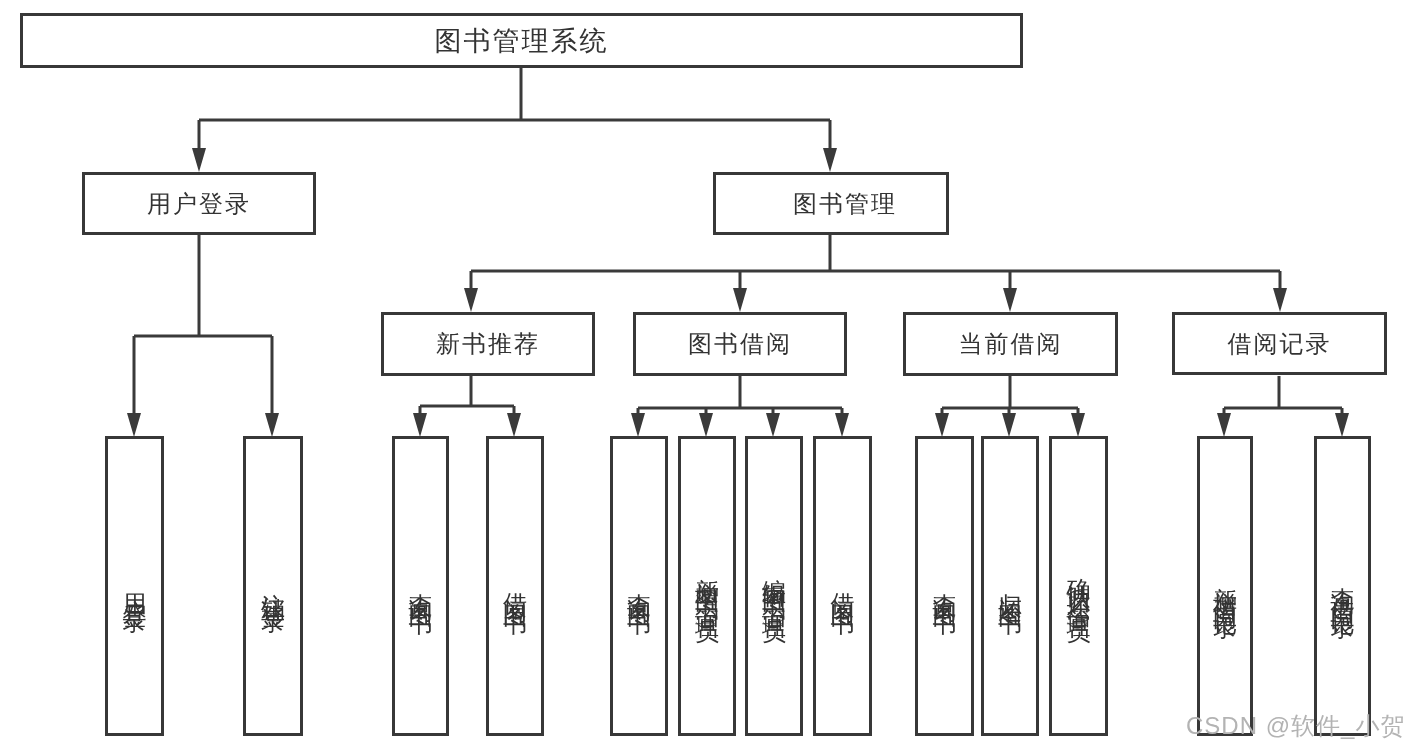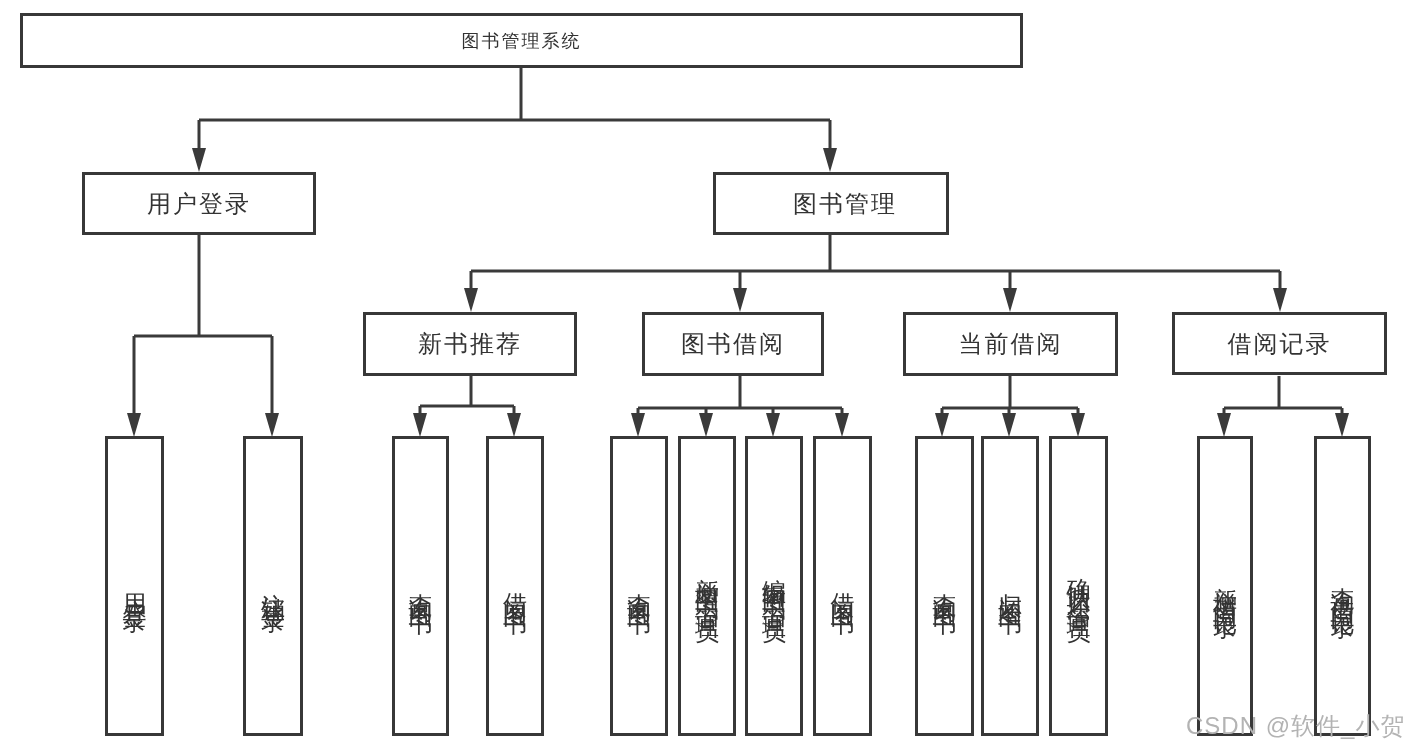--- a/index.html
+++ b/index.html
@@ -22,21 +22,21 @@
     position: absolute;
     box-sizing: border-box;
     background: #ffffff;
     border: 3px solid #383838;
     display: flex;
     align-items: center;
     justify-content: center;
     color: #333333;
   }
   .box.h { font-size: 24px; letter-spacing: 2px; }
-  .box.root { font-size: 18px; }
+  .box.root { font-size: 27px; }
   .box.v span {
     writing-mode: vertical-rl;
     text-orientation: mixed;
     font-size: 24px;
     letter-spacing: 6px;
     white-space: nowrap;
     color: #333333;
   }
   .watermark {
     position: absolute;
@@ -97,24 +97,24 @@
     <span>图书管理系统</span>
   </div>
 
   <div class="box h" style="left:82px; top:172px; width:234px; height:63px;">
     <span>用户登录</span>
   </div>
   <div class="box h" style="left:713px; top:172px; width:236px; height:63px;padding-left:28px;">
     <span>图书管理</span>
   </div>
 
-  <div class="box h" style="left:363px; top:312px; width:214px; height:64px;align-items:center;">
+  <div class="box h" style="left:381px; top:312px; width:214px; height:64px;align-items:center;">
     <span>新书推荐</span>
   </div>
-  <div class="box h" style="left:633px; top:312px; width:182px; height:64px;margin-left:9px;">
+  <div class="box h" style="left:633px; top:312px; width:214px; height:64px;">
     <span>图书借阅</span>
   </div>
   <div class="box h" style="left:903px; top:312px; width:215px; height:64px;">
     <span>当前借阅</span>
   </div>
   <div class="box h" style="left:1172px; top:312px; width:215px; height:63px;">
     <span>借阅记录</span>
   </div>
 
   <div class="box v" style="left:105px; top:436px; width:59px; height:300px;">

